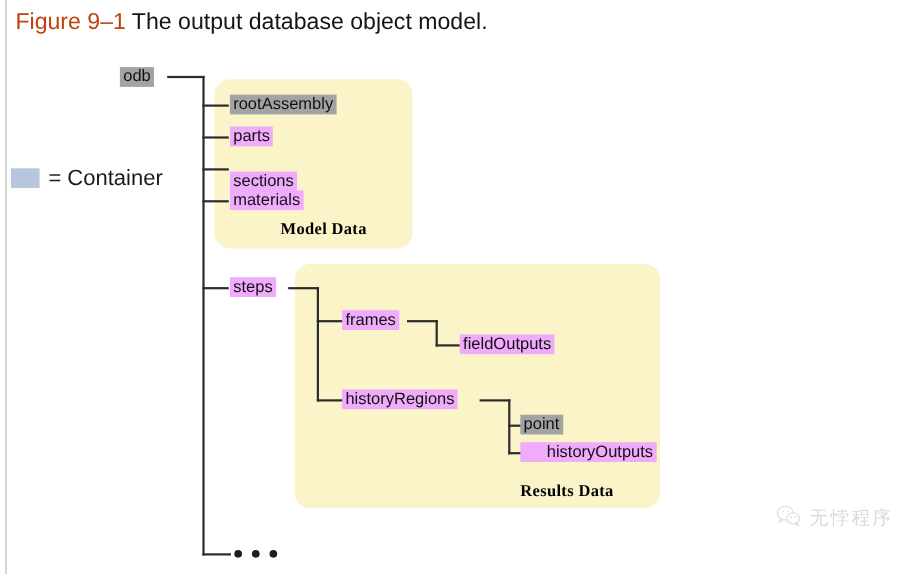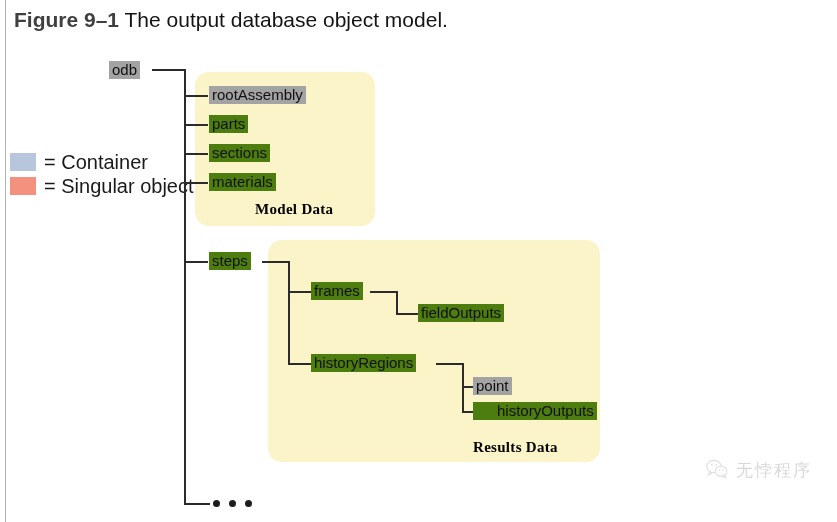--- a/index.html
+++ b/index.html
@@ -31,22 +31,22 @@
   .caption {
     position: absolute;
     left: 14px;
     top: 7px;
     font-size: 21px;
     line-height: 26px;
     white-space: nowrap;
     color: #141414;
   }
   .caption .fig-label {
-    color: #404040;
-    font-weight: bold;
+    color: #c2410c;
+    font-weight: normal;
   }
   .caption .fig-text {
     color: #141414;
     font-weight: normal;
   }
 
   
   .legend {
     position: absolute;
     left: 10px;
@@ -91,21 +91,21 @@
   .chip {
     position: absolute;
     font-size: 15px;
     line-height: 18px;
     height: 18px;
     padding: 0 3px;
     color: #111111;
     white-space: nowrap;
     box-sizing: content-box;
   }
-  .chip.container { background: #4d7c0f; text-align: right; }
+  .chip.container { background: #f0abfc; text-align: right; }
   .chip.singular  { background: #a3a3a3; text-align: right; }
 
   
   .line {
     position: absolute;
     background: #2b2b2b;
   }
   .line.h { height: 2px; }
   .line.v { width: 2px; }
 
@@ -148,24 +148,20 @@
 <div class="caption">
   <span class="fig-label">Figure 9–1</span>
   <span class="fig-text">The output database object model.</span>
 </div>
 
 <div class="legend">
   <div class="legend-row">
     <span class="legend-swatch container"></span>
     <span class="legend-text">= Container</span>
   </div>
-  <div class="legend-row">
-    <span class="legend-swatch singular"></span>
-    <span class="legend-text">= Singular object</span>
-  </div>
 </div>
 
 <div class="panel" style="left:195px; top:72px; width:180px; height:154px;"></div>
 <div class="panel-title" style="left:255px; top:201px;">Model Data</div>
 
 <div class="panel" style="left:268px; top:240px; width:332px; height:222px;"></div>
 <div class="panel-title" style="left:473px; top:439px;">Results Data</div>
 
 <div class="line h" style="left:152px; top:69px; width:34px;"></div>
 
@@ -197,21 +193,21 @@
 <div class="line h" style="left:462px; top:411px; width:12px;"></div>
 
 <div class="dot" style="left:213px; top:500px;"></div>
 <div class="dot" style="left:229px; top:500px;"></div>
 <div class="dot" style="left:245px; top:500px;"></div>
 
 <div class="chip singular" style="left:109px; top:61px;">odb</div>
 
 <div class="chip singular" style="left:209px; top:86px;">rootAssembly</div>
 <div class="chip container" style="left:209px; top:115px;">parts</div>
-<div class="chip container" style="left:209px; top:144px;">sections</div>
+<div class="chip container" style="left:209px; top:156px;">sections</div>
 <div class="chip container" style="left:209px; top:173px;">materials</div>
 
 <div class="chip container" style="left:209px; top:252px;">steps</div>
 
 <div class="chip container" style="left:311px; top:282px;">frames</div>
 <div class="chip container" style="left:418px; top:304px;">fieldOutputs</div>
 <div class="chip container" style="left:311px; top:354px;">historyRegions</div>
 <div class="chip singular" style="left:473px; top:377px;">point</div>
 <div class="chip container" style="left:473px; top:402px;padding-left:24px;">historyOutputs</div>
 

